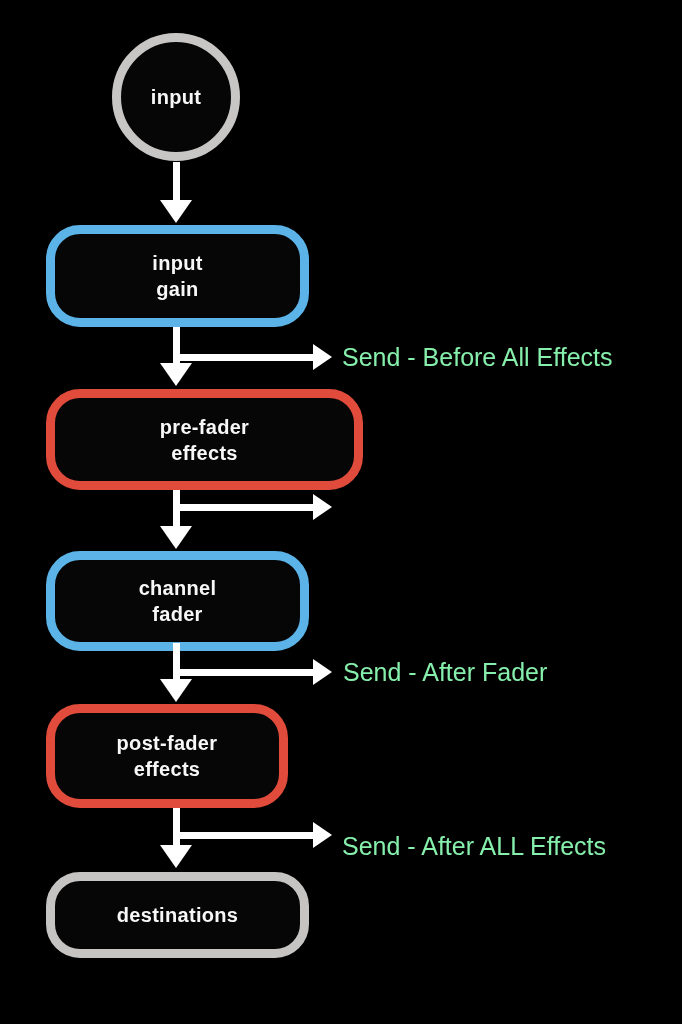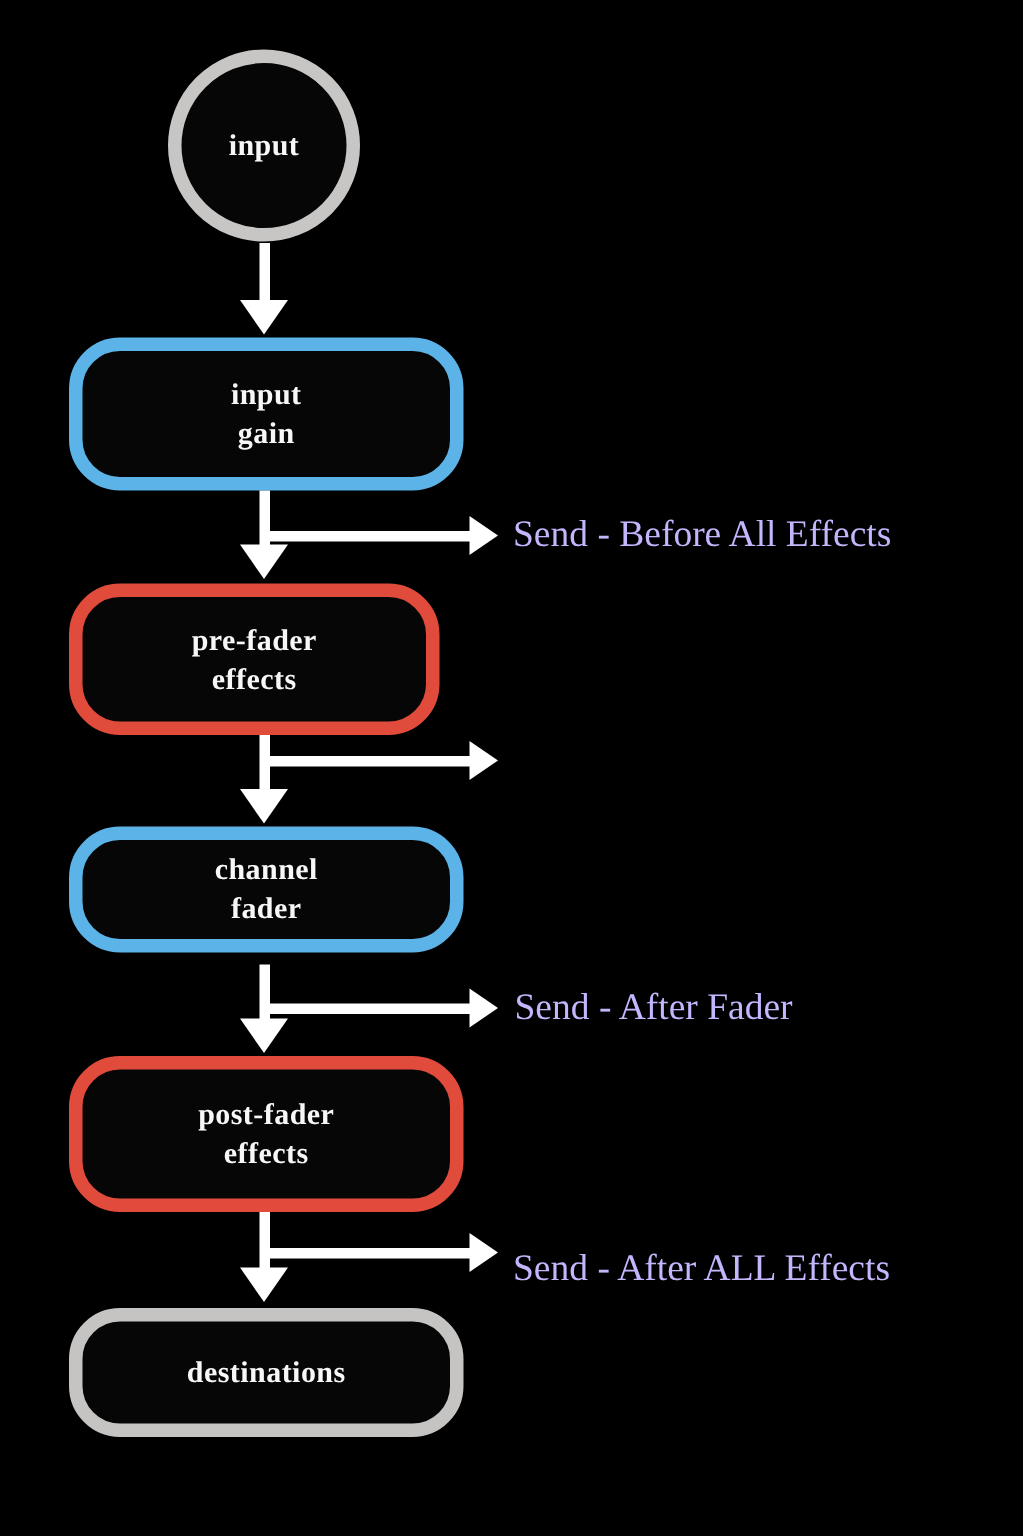--- a/index.html
+++ b/index.html
@@ -6,21 +6,21 @@
     margin: 0;
     padding: 0;
     background: #000;
   }
   .canvas {
     position: relative;
     width: 682px;
     height: 1024px;
     background: #000;
     overflow: hidden;
-    font-family: Liberation Serif, serif;
+    font-family: Liberation Sans, sans-serif;
   }
   
   .node {
     position: absolute;
     box-sizing: border-box;
     background: #060607;
     border: 9px solid #888;
     border-radius: 34px;
     display: flex;
     align-items: center;
@@ -60,21 +60,21 @@
   .head-right {
     position: absolute;
     width: 0;
     height: 0;
     border-top: 13px solid transparent;
     border-bottom: 13px solid transparent;
     border-left: 19px solid #fff;
   }
   .send-label {
     position: absolute;
-    color: #c4b5fd;
+    color: #86efac;
     font-size: 25px;
     line-height: 30px;
     white-space: nowrap;
   }
 </style>
 </head>
 <body>
 
 <div class="canvas">
 
@@ -89,42 +89,42 @@
     <div class="node-label">input
 gain</div>
   </div>
 
   <div class="vline" style="left:173px; top:327px; height:38px;"></div>
   <div class="head-down" style="left:160px; top:363px;"></div>
   <div class="hline" style="left:174px; top:354px; width:140px;"></div>
   <div class="head-right" style="left:313px; top:344px;"></div>
   <div class="send-label" style="left:342px; top:342px;">Send - Before All Effects</div>
 
-  <div class="node" style="left: 46px; top: 389px; width: 247px; height: 101px; border-color: rgb(224, 75, 59);">
+  <div class="node" style="left: 46px; top: 389px; width: 317px; height: 101px; border-color: rgb(224, 75, 59);">
     <div class="node-label">pre-fader
 effects</div>
   </div>
 
   <div class="vline" style="left:173px; top:490px; height:38px;"></div>
   <div class="head-down" style="left:160px; top:526px;"></div>
   <div class="hline" style="left:174px; top:504px; width:140px;"></div>
   <div class="head-right" style="left:313px; top:494px;"></div>
 
-  <div class="node" style="left: 46px; top: 551px; width: 263px; height: 84px; border-color: rgb(91, 179, 231);">
+  <div class="node" style="left: 46px; top: 551px; width: 263px; height: 100px; border-color: rgb(91, 179, 231);">
     <div class="node-label">channel
 fader</div>
   </div>
 
   <div class="vline" style="left:173px; top:643px; height:38px;"></div>
   <div class="head-down" style="left:160px; top:679px;"></div>
   <div class="hline" style="left:174px; top:669px; width:140px;"></div>
   <div class="head-right" style="left:313px; top:659px;"></div>
   <div class="send-label" style="left:343px; top:657px;">Send - After Fader</div>
 
-  <div class="node" style="left: 46px; top: 704px; width: 263px; height: 104px; border-color: rgb(224, 75, 59);">
+  <div class="node" style="left: 46px; top: 704px; width: 242px; height: 104px; border-color: rgb(224, 75, 59);">
     <div class="node-label">post-fader
 effects</div>
   </div>
 
   <div class="vline" style="left:173px; top:808px; height:39px;"></div>
   <div class="head-down" style="left:160px; top:845px;"></div>
   <div class="hline" style="left:174px; top:832px; width:140px;"></div>
   <div class="head-right" style="left:313px; top:822px;"></div>
   <div class="send-label" style="left:342px; top:820px;margin-top:11px;">Send - After ALL Effects</div>
 

